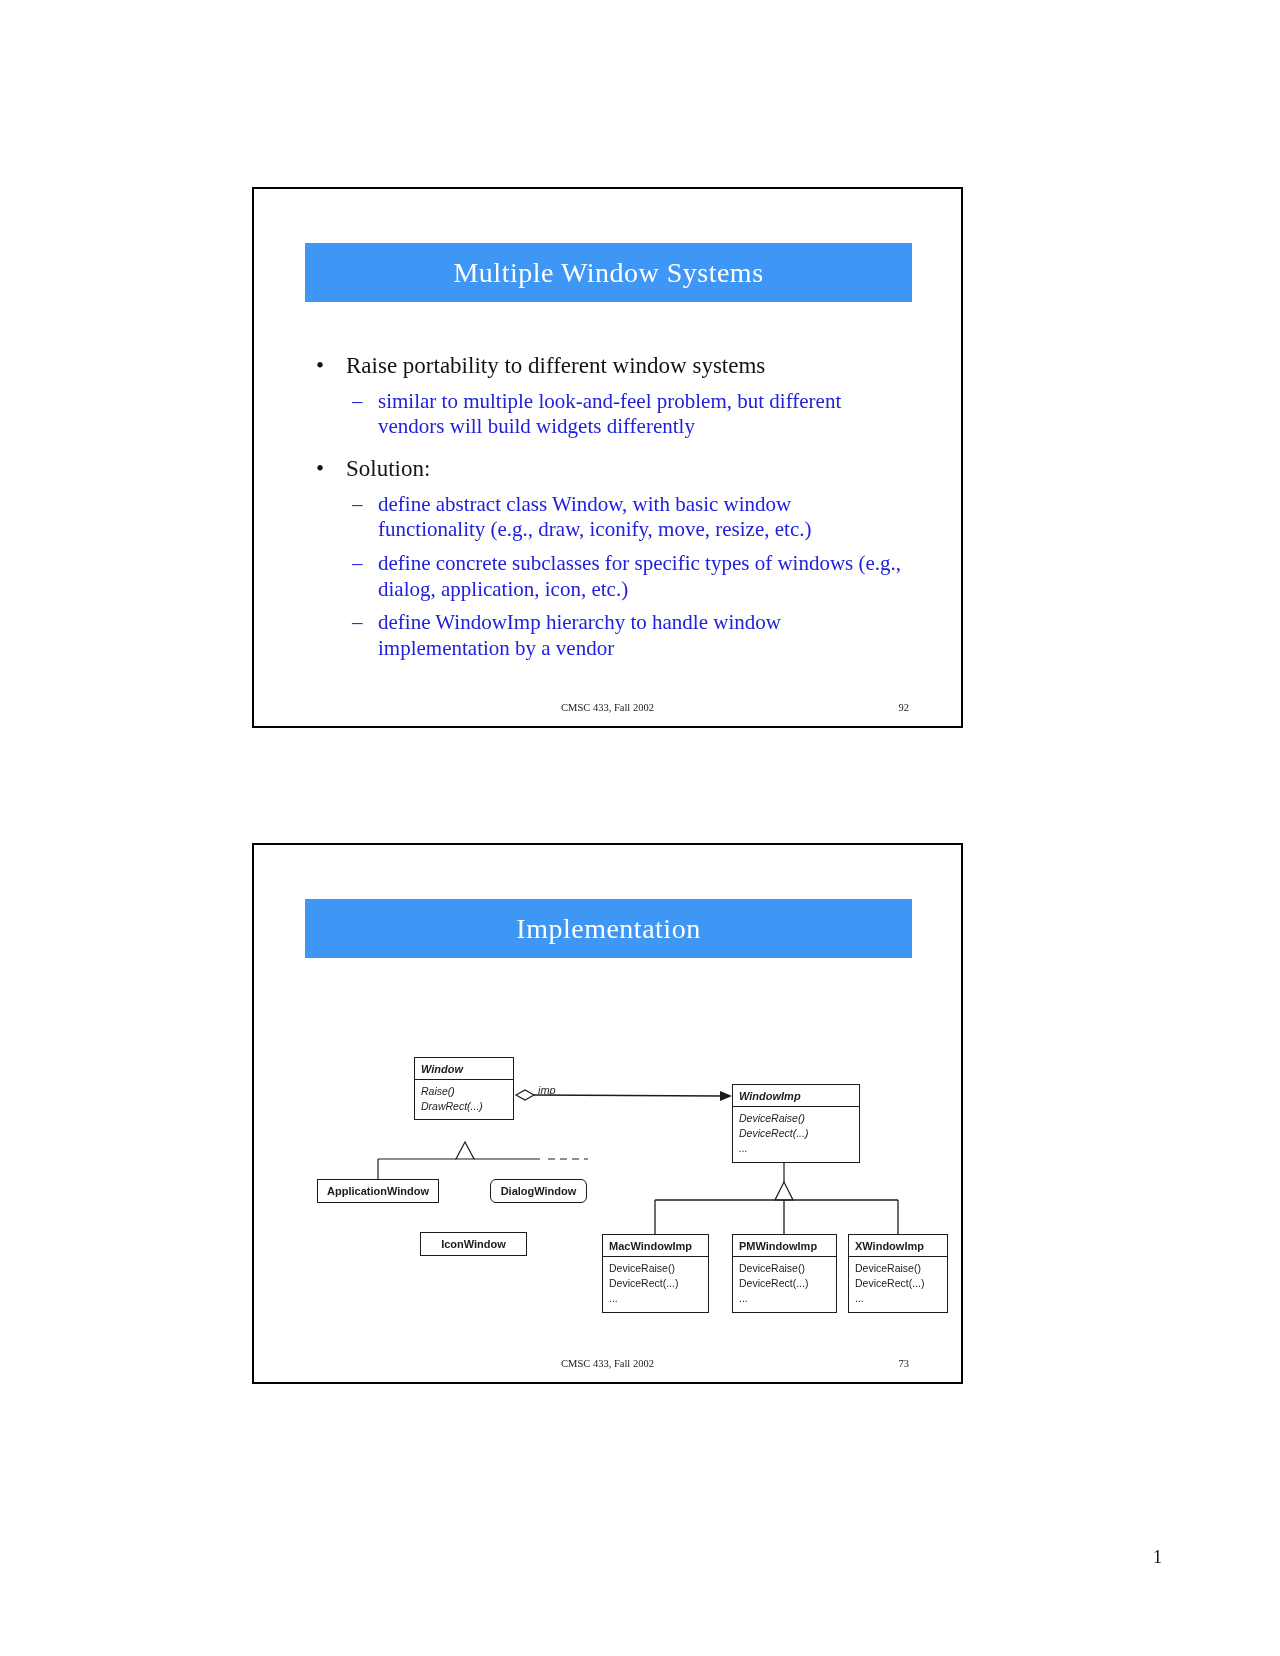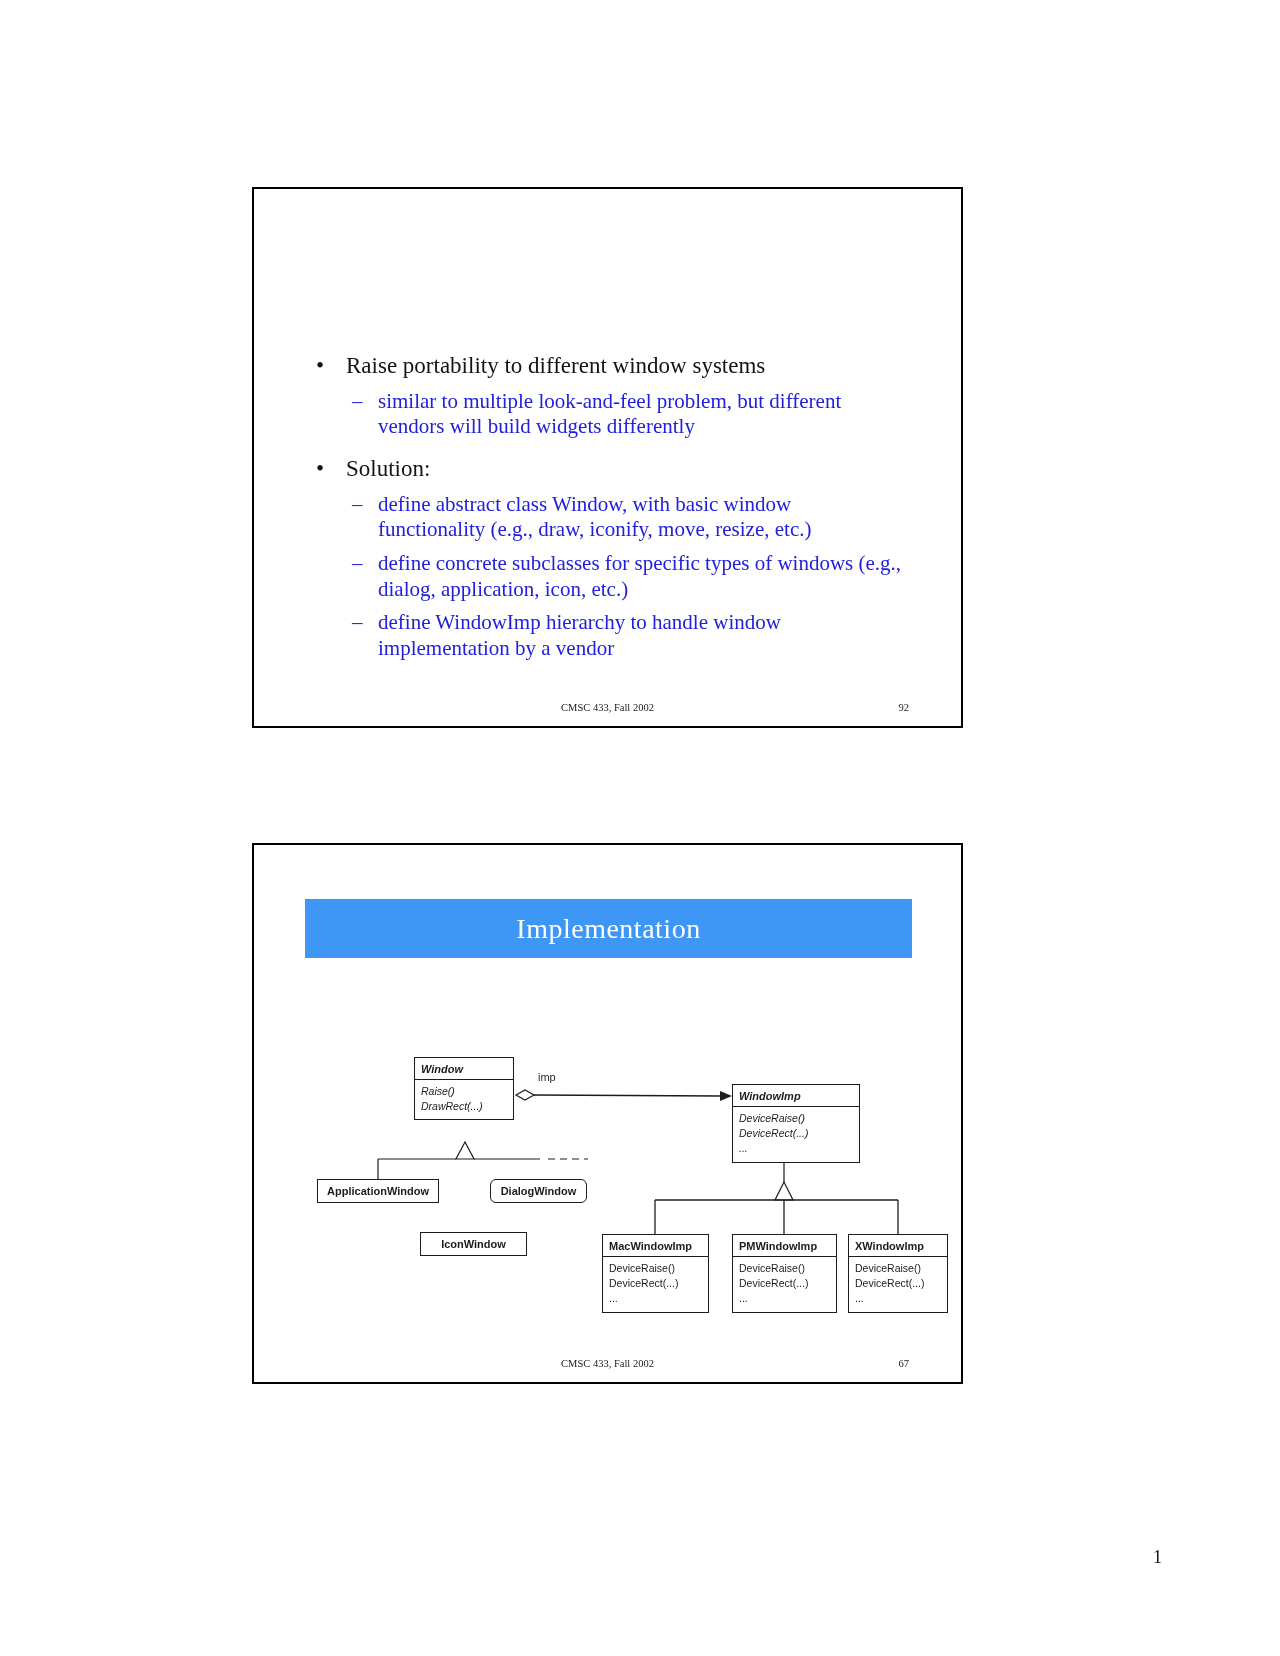--- a/index.html
+++ b/index.html
@@ -45,26 +45,29 @@
   .rel-label{position:absolute;font-size:11px;color:#2a2a2a;}
 
   #uml-window{left:122px;top:62px;width:100px;}
   #uml-windowimp{left:440px;top:89px;width:128px;}
   #uml-applicationwindow{left:25px;top:184px;width:122px;}
   #uml-dialogwindow{left:198px;top:184px;width:97px;border-radius:6px;}
   #uml-iconwindow{left:128px;top:237px;width:107px;}
   #uml-macwindowimp{left:310px;top:239px;width:107px;}
   #uml-pmwindowimp{left:440px;top:239px;width:105px;}
   #uml-xwindowimp{left:556px;top:239px;width:100px;}
-  #imp-label{left:246px;top:76px;}
+  #imp-label{left:246px;top:89px;font-style:italic;}
 </style>
 </head>
 <body>
 
 <div class="slide" id="slide1">
+  <div class="titlebar">
+    <span>Multiple Window Systems</span>
+  </div>
 
   <div class="bullets">
     <div class="b1">
       <span class="mark">•</span>
       <span class="txt">Raise portability to different window systems</span>
     </div>
     <div class="b2">
       <span class="mark">–</span>
       <span class="txt">similar to multiple look-and-feel problem, but different vendors will build widgets differently</span>
     </div>
@@ -162,17 +165,17 @@
     <div class="uml" id="uml-xwindowimp">
       <div class="t">XWindowImp</div>
       <div class="m">DeviceRaise()
 DeviceRect(...)
 ...</div>
     </div>
   </div>
 
   <div class="slide-footer">
     <span class="footer-course">CMSC 433, Fall 2002</span>
-    <span class="footer-page">67</span>
+    <span class="footer-page">73</span>
   </div>
 </div>
 
 <div class="pagenum">1</div>
 
 </body></html>

